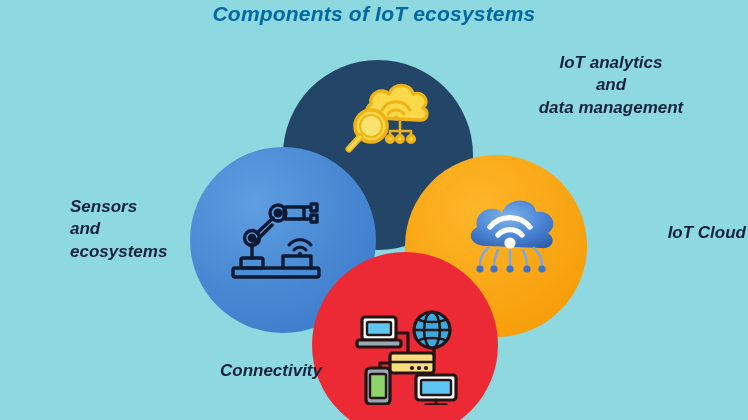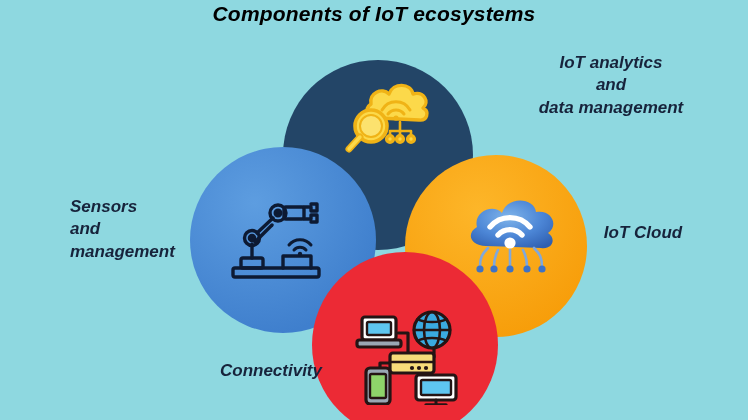--- a/index.html
+++ b/index.html
@@ -8,40 +8,40 @@
     background:#8ed8e0;
     font-family:"Liberation Sans", sans-serif;
     position:relative;
   }
   #stage{position:relative;width:748px;height:420px;}
 
   .title{
     position:absolute; left:0; top:2px; width:748px;
     text-align:center;
     font-size:21px; font-weight:bold; font-style:italic;
-    color:#000000; letter-spacing:.2px;
+    color:#0369a1; letter-spacing:.2px;
   }
 
   
   .circle{position:absolute;border-radius:50%;}
   #c-analytics{ left:283px; top:60px;  width:190px;height:190px; background:#234567; z-index:1;}
   #c-sensors { left:190px; top:147px; width:186px;height:186px; background:#4a8ed8;
                background:radial-gradient(circle at 35% 30%, #5d9de0 0%, #3f7fcd 75%); z-index:2;}
   #c-cloud   { left:405px; top:155px; width:182px;height:182px; background:#fbab14;
                background:radial-gradient(circle at 40% 30%, #fdb629 0%, #f79d09 80%); z-index:3;}
   #c-connect { left:312px; top:252px; width:186px;height:186px; background:#ec2a35; z-index:4;}
 
   
   .label{
     position:absolute;
     font-size:17px; font-weight:bold; font-style:italic;
     color:#17233b; line-height:1.32; z-index:9;
   }
   #lbl-analytics{ left:470px; top:52px; width:282px; text-align:center;}
-  #lbl-cloud    { left:568px; top:222px; width:150px; text-align:center;}
+  #lbl-cloud    { left:596px; top:222px; width:150px; text-align:right;}
   #lbl-sensors  { left:70px;  top:196px; width:150px; text-align:left;}
   #lbl-connect  { left:152px; top:360px; width:170px; text-align:right;}
 
   
   .icon-wrap{position:absolute;z-index:8;}
   #ic-analytics{ left:341px; top:74px;  width:100px;height:84px;}
   #ic-sensors  { left:225px; top:194px; width:110px;height:90px;}
   #ic-cloud    { left:456px; top:190px; width:106px;height:90px;}
   #ic-connect  { left:352px; top:305px; width:112px;height:100px;}
   .icon-wrap svg{display:block;width:100%;height:100%;}
@@ -191,20 +191,20 @@
     <div>data management</div>
   </div>
 
   <div class="label" id="lbl-cloud">
     <div>IoT Cloud</div>
   </div>
 
   <div class="label" id="lbl-sensors">
     <div>Sensors</div>
     <div>and</div>
-    <div>management</div>
+    <div>ecosystems</div>
   </div>
 
   <div class="label" id="lbl-connect">
     <div>Connectivity</div>
   </div>
 
 </div>
 
 </body></html>

